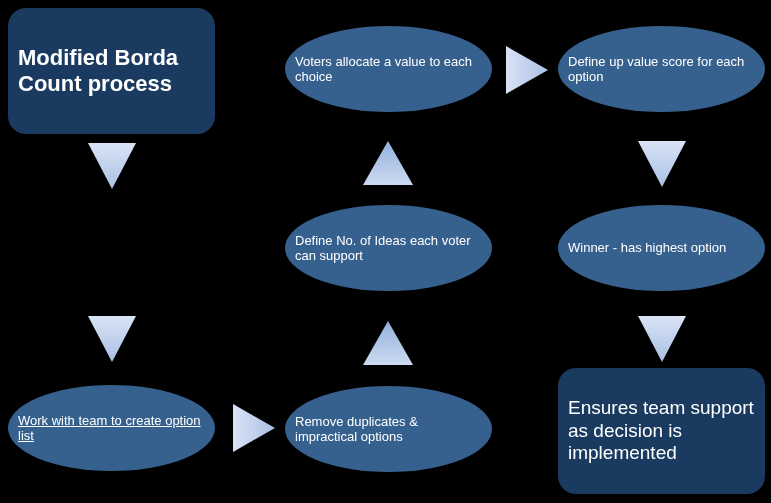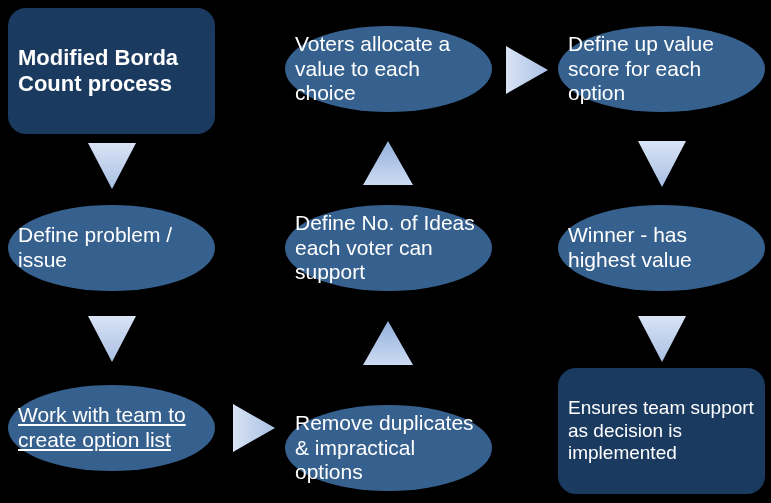--- a/index.html
+++ b/index.html
@@ -44,21 +44,21 @@
     background: #36618e;
     border-radius: 50%;
   }
 
   .title-box .label {
     font-size: 22px;
     font-weight: bold;
   }
 
   .ellipse .label {
-    font-size: 21px;
+    font-size: 13px;
   }
 
   .end-box .label {
     font-size: 19px;
   }
 
   .bold {
     font-weight: normal;
   }
 
@@ -85,23 +85,20 @@
       <defs>
         <linearGradient id="gDown1" x1="0" y1="0" x2="0" y2="1">
           <stop offset="0%" stop-color="#d9e3f5"></stop>
           <stop offset="100%" stop-color="#a9c0e4"></stop>
         </linearGradient>
       </defs>
       <polygon points="1,1 49,1 25,47" fill="url(#gDown1)"></polygon>
     </svg>
   </div>
 
-  <div class="node ellipse" style="left:8px; top:205px; width:207px; height:86px;">
-    <div class="label">Define problem / issue</div>
-  </div>
 
   <div class="arrow" style="left:87px; top:315px;">
     <svg width="50" height="48" viewBox="0 0 50 48">
       <defs>
         <linearGradient id="gDown2" x1="0" y1="0" x2="0" y2="1">
           <stop offset="0%" stop-color="#d9e3f5"></stop>
           <stop offset="100%" stop-color="#a9c0e4"></stop>
         </linearGradient>
       </defs>
       <polygon points="1,1 49,1 25,47" fill="url(#gDown2)"></polygon>
@@ -117,21 +114,21 @@
       <defs>
         <linearGradient id="gRight1" x1="0" y1="0" x2="1" y2="0">
           <stop offset="0%" stop-color="#d9e3f5"></stop>
           <stop offset="100%" stop-color="#a9c0e4"></stop>
         </linearGradient>
       </defs>
       <polygon points="1,1 43,25 1,49" fill="url(#gRight1)"></polygon>
     </svg>
   </div>
 
-  <div class="node ellipse" style="left:285px; top:405px; width:207px; height:86px;">
+  <div class="node ellipse" style="left:285px; top:386px; width:207px; height:86px;">
     <div class="label">Remove duplicates &amp; impractical options</div>
   </div>
 
   <div class="arrow" style="left:362px; top:320px;">
     <svg width="52" height="46" viewBox="0 0 52 46">
       <defs>
         <linearGradient id="gUp1" x1="0" y1="1" x2="0" y2="0">
           <stop offset="0%" stop-color="#cddbf2"></stop>
           <stop offset="100%" stop-color="#93b0dc"></stop>
         </linearGradient>
@@ -183,21 +180,21 @@
           <stop offset="0%" stop-color="#d9e3f5"></stop>
           <stop offset="100%" stop-color="#a9c0e4"></stop>
         </linearGradient>
       </defs>
       <polygon points="1,1 49,1 25,47" fill="url(#gDown3)"></polygon>
     </svg>
   </div>
 
   <div class="node ellipse" style="left:558px; top:205px; width:207px; height:86px;">
     <div class="label">
-      <span class="bold">Winner</span><span> - has highest value</span>
+      <span class="bold">Winner</span><span> - has highest option</span>
     </div>
   </div>
 
   <div class="arrow" style="left:637px; top:315px;">
     <svg width="50" height="48" viewBox="0 0 50 48">
       <defs>
         <linearGradient id="gDown4" x1="0" y1="0" x2="0" y2="1">
           <stop offset="0%" stop-color="#d9e3f5"></stop>
           <stop offset="100%" stop-color="#a9c0e4"></stop>
         </linearGradient>

